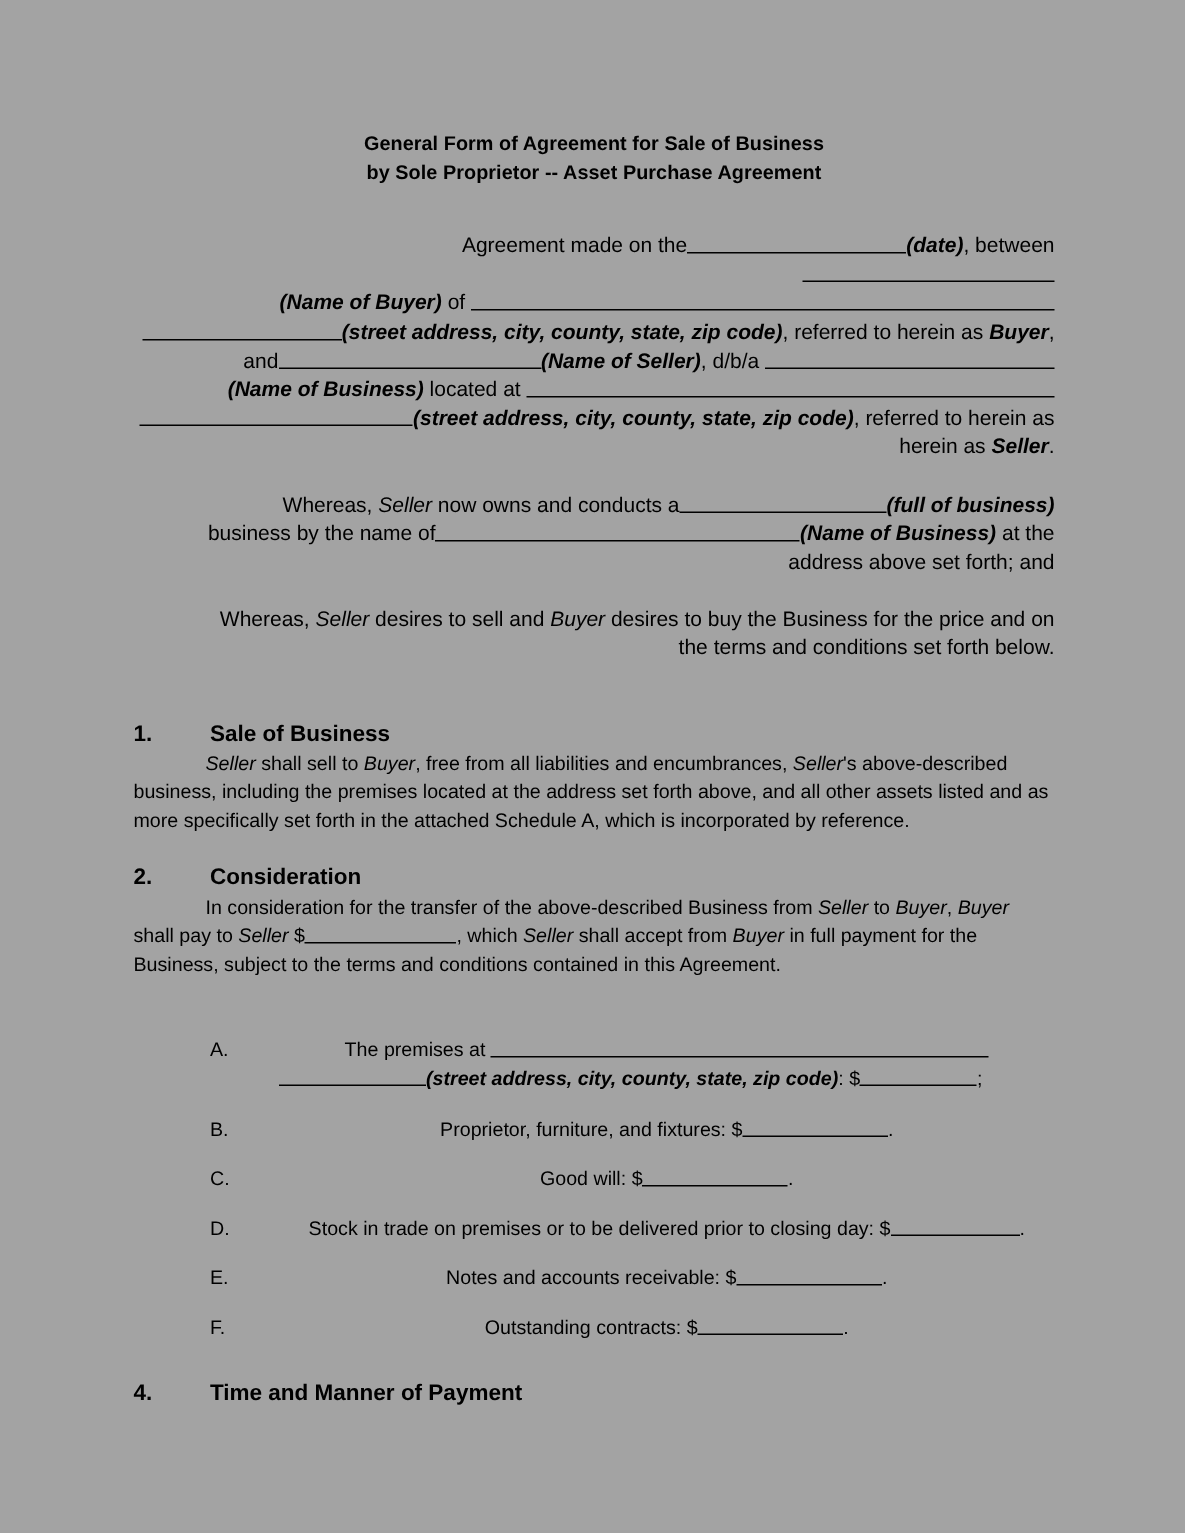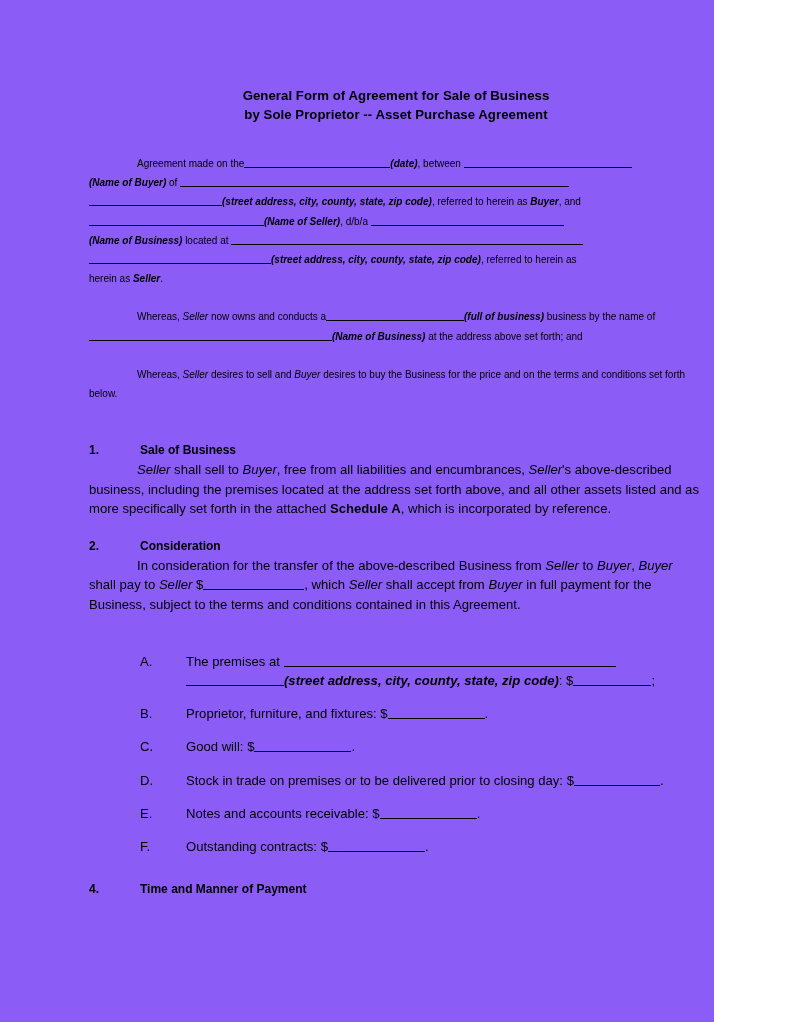--- a/index.html
+++ b/index.html
@@ -9,57 +9,57 @@
   }
   body {
     width: 790px;
     height: 1022px;
     font-family: "Liberation Sans", sans-serif;
     color: #000000;
     -webkit-font-smoothing: antialiased;
   }
   .page {
     position: relative;
-    width: 714px;
+    width: 790px;
     height: 1022px;
-    background: #8b5cf6;
+    background: #a3a3a3;
     box-sizing: border-box;
     padding: 0;
     overflow: hidden;
   }
   .content {
     position: absolute;
     left: 89px;
     top: 86px;
     width: 614px;
   }
   .doc-title {
     text-align: center;
     font-weight: bold;
     font-size: 13.2px;
     line-height: 19px;
     letter-spacing: 0.05px;
   }
   .doc-title .line2 { display: block; }
 
   p.para {
-    font-size: 10px;
+    font-size: 14px;
     line-height: 19.2px;
     margin: 0;
-    text-align: left;
+    text-align: right;
   }
   .gap-sm { height: 14px; }
   .gap-md { height: 19px; }
   .gap-lg { height: 24px; }
   .gap-xl { height: 30px; }
 
   .indent { display: inline-block; width: 48px; }
 
   i, .it { font-style: italic; }
-  b, .bd { font-weight: bold; }
+  b, .bd { font-weight: normal; }
   .bi { font-weight: bold; font-style: italic; }
 
   
   .blank {
     display: inline-block;
     border-bottom: 1.6px solid #000;
     vertical-align: baseline;
     height: 13px;
     margin-bottom: -1px;
   }
@@ -79,21 +79,21 @@
   .b-premb  { width: 98px; }
   .b-amtA   { width: 78px; }
   .b-amtB   { width: 97px; }
   .b-amtC   { width: 97px; }
   .b-amtD   { width: 86px; }
   .b-amtE   { width: 97px; }
   .b-amtF   { width: 97px; }
 
   
   .sec {
-    font-size: 12px;
+    font-size: 15px;
     line-height: 19.2px;
     font-weight: bold;
   }
   .sec .num {
     display: inline-block;
     width: 51px;
   }
   .sec-body {
     font-size: 13.1px;
     line-height: 19.2px;
@@ -110,20 +110,21 @@
   }
   .aitem .ltr {
     position: absolute;
     left: 51px;
     top: 0;
     width: 46px;
   }
   .aitem .atext {
     display: block;
     padding-left: 46px;
+    text-align: center;
   }
   .aitem .cont {
     display: block;
     padding-left: 46px;
   }
 </style>
 </head>
 <body>
 
 <div class="page">

